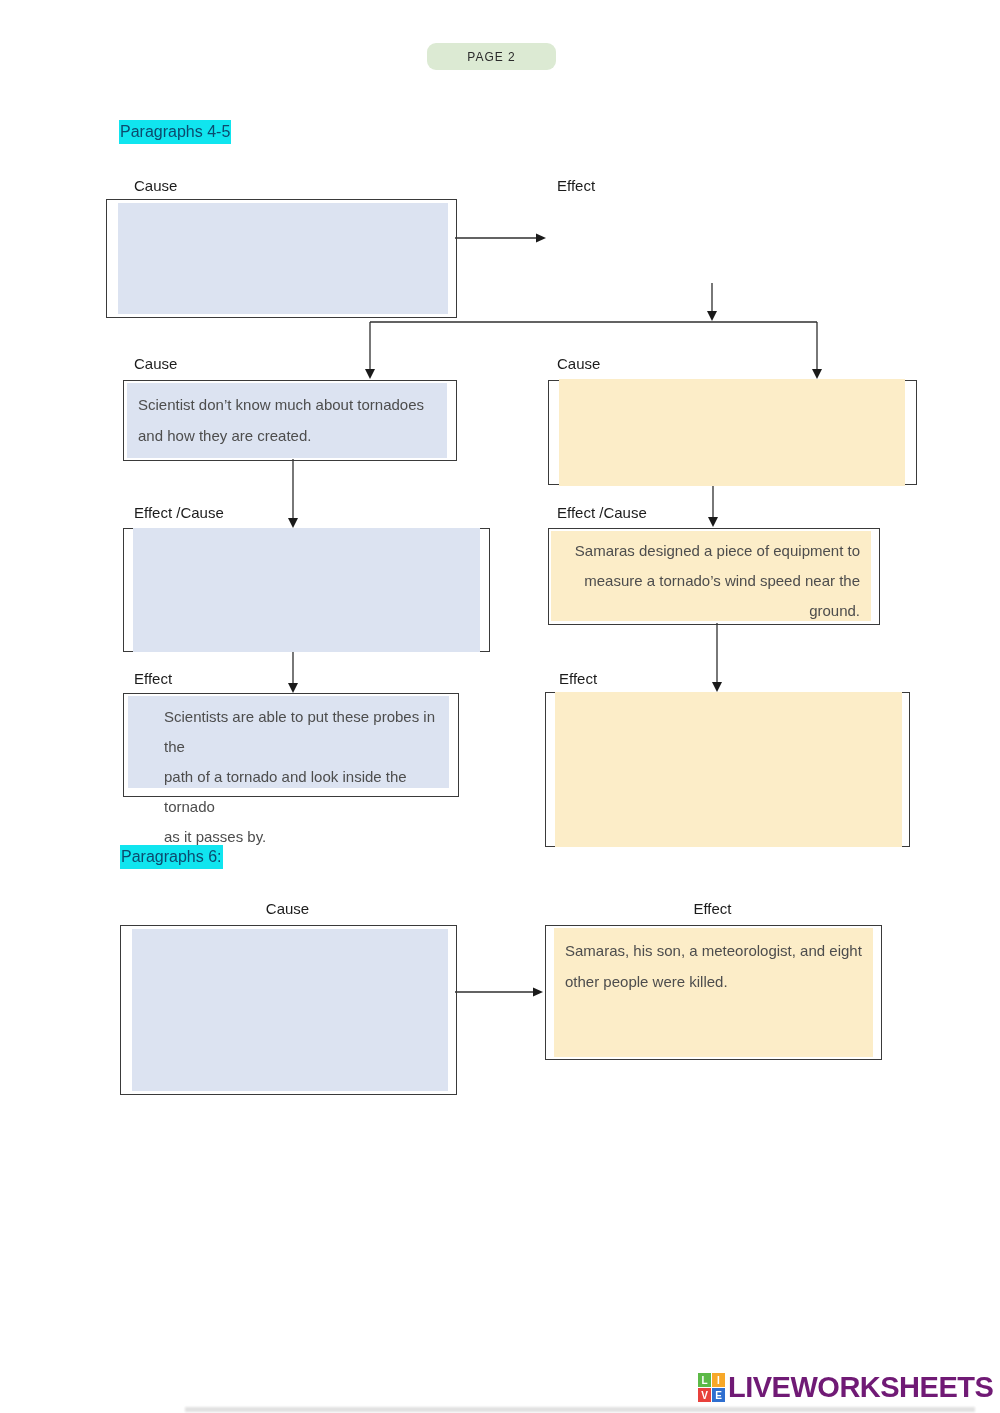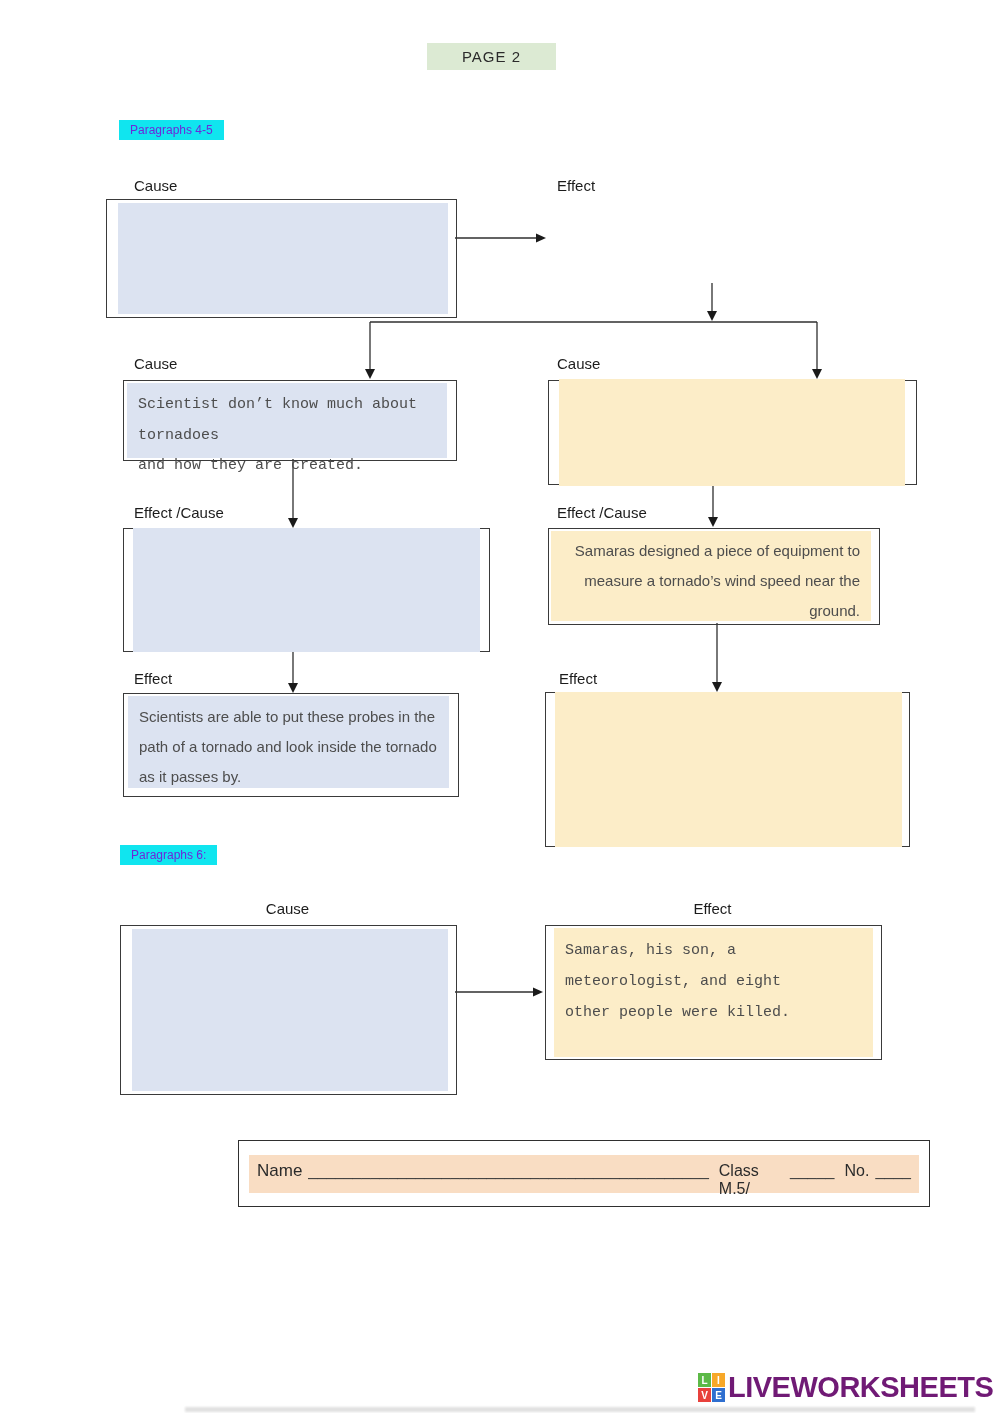--- a/index.html
+++ b/index.html
@@ -2,26 +2,26 @@
 <html><head>
 <meta charset="utf-8">
 <style>
   html,body{margin:0;padding:0;background:#ffffff;}
   .page{
     position:relative;width:1000px;height:1413px;background:#ffffff;
     font-family:"Liberation Sans", sans-serif;overflow:hidden;
   }
   .badge{
     position:absolute;left:427px;top:43px;width:129px;height:27px;
-    background:#dcead3;color:#2b2b2b;font-size:15px;letter-spacing:1px;
-    display:flex;align-items:center;justify-content:center;
+    background:#dcead3;color:#2b2b2b;font-size:12px;letter-spacing:1px;
+    display:flex;align-items:center;justify-content:center;border-radius:9px;
   }
   .heading{
-    position:absolute;background:#10e5ef;color:#6d28d9;
-    font-size:12px;padding:3px 11px;
+    position:absolute;background:#10e5ef;color:#0c4a6e;
+    font-size:16px;padding:3px 1px;
   }
   .fcbox{position:absolute;border:1px solid #3a3a3a;}
   .fill{position:absolute;}
   .fill.blue{background:#dce3f1;}
   .fill.yellow{background:#fcedc8;}
   .boxtext{
     display:block;padding:7px 11px;font-size:15px;line-height:30.5px;
     color:#4d4d4d;white-space:pre-line;
   }
   .boxlabel{position:absolute;font-size:15px;color:#1c1c1c;}
@@ -106,21 +106,21 @@
   <div class="boxlabel" style="left:134px;top:177px;">Cause</div>
   <div class="fcbox" style="left:106px;top:199px;width:349px;height:117px;">
     <div class="fill blue" style="top:3px;bottom:3px;left:11px;right:8px;">
       <span class="boxtext"></span>
     </div>
   </div>
 
   <div class="boxlabel" style="left:557px;top:177px;">Effect</div>
 
   <div class="boxlabel" style="left:134px;top:355px;">Cause</div>
-  <div class="fcbox" style="left:123px;top:380px;width:332px;height:79px;font-family:Liberation Mono, monospace;">
+  <div class="fcbox" style="left:123px;top:380px;width:332px;height:79px;">
     <div class="fill blue" style="top:2px;bottom:2px;left:3px;right:9px;">
       <span class="boxtext">Scientist don’t know much about tornadoes
 and how they are created.</span>
     </div>
   </div>
 
   <div class="boxlabel" style="left:557px;top:355px;">Cause</div>
   <div class="fcbox" style="left:548px;top:380px;width:367px;height:103px;">
     <div class="fill yellow" style="top:-2px;bottom:-2px;left:10px;right:11px;">
       <span class="boxtext"></span>
@@ -138,21 +138,21 @@
   <div class="fcbox" style="left:548px;top:528px;width:330px;height:95px;">
     <div class="fill yellow" style="top:2px;bottom:3px;left:2px;right:8px;">
       <span class="boxtext" style="line-height:30px;padding-top:5px;text-align:right;">Samaras designed a piece of equipment to
 measure a tornado’s wind speed near the
 ground.</span>
     </div>
   </div>
 
   <div class="boxlabel" style="left:134px;top:670px;">Effect</div>
   <div class="fcbox" style="left:123px;top:693px;width:334px;height:102px;">
-    <div class="fill blue" style="top:2px;bottom:8px;left:4px;right:9px;">
+    <div class="fill blue" style="top:2px;bottom:8px;left:4px;right:9px;padding-left:25px;">
       <span class="boxtext" style="line-height:30px;padding-top:6px;">Scientists are able to put these probes in the
 path of a tornado and look inside the tornado
 as it passes by.</span>
     </div>
   </div>
 
   <div class="boxlabel" style="left:559px;top:670px;">Effect</div>
   <div class="fcbox" style="left:545px;top:692px;width:363px;height:153px;">
     <div class="fill yellow" style="top:-1px;bottom:-1px;left:9px;right:7px;">
       <span class="boxtext"></span>
@@ -163,36 +163,26 @@
 
   <div class="boxlabel centered" style="left:120px;top:900px;width:335px;">Cause</div>
   <div class="fcbox" style="left:120px;top:925px;width:335px;height:168px;">
     <div class="fill blue" style="top:3px;bottom:3px;left:11px;right:8px;">
       <span class="boxtext"></span>
     </div>
   </div>
 
   <div class="boxlabel centered" style="left:545px;top:900px;width:335px;">Effect</div>
   <div class="fcbox" style="left:545px;top:925px;width:335px;height:133px;">
-    <div class="fill yellow" style="top:2px;bottom:2px;left:8px;right:8px;font-family:Liberation Mono, monospace;">
+    <div class="fill yellow" style="top:2px;bottom:2px;left:8px;right:8px;">
       <span class="boxtext" style="line-height:31px;">Samaras, his son, a meteorologist, and eight
 other people were killed.</span>
     </div>
   </div>
 
-  <div class="namebox">
-    <div class="namestrip">
-      <span class="lbl">Name</span>
-      <span class="line gap-s">_____________________________________________</span>
-      <span class="gap-m">Class M.5/</span>
-      <span class="line">_____</span>
-      <span class="gap-m">No.</span>
-      <span class="line gap-s">____</span>
-    </div>
-  </div>
 
   <div class="footer-logo">
     <div class="logo-grid">
       <span class="sq sq-0">L</span>
       <span class="sq sq-1">I</span>
       <span class="sq sq-2">V</span>
       <span class="sq sq-3">E</span>
     </div>
     <span class="logo-text">LIVEWORKSHEETS</span>
   </div>

